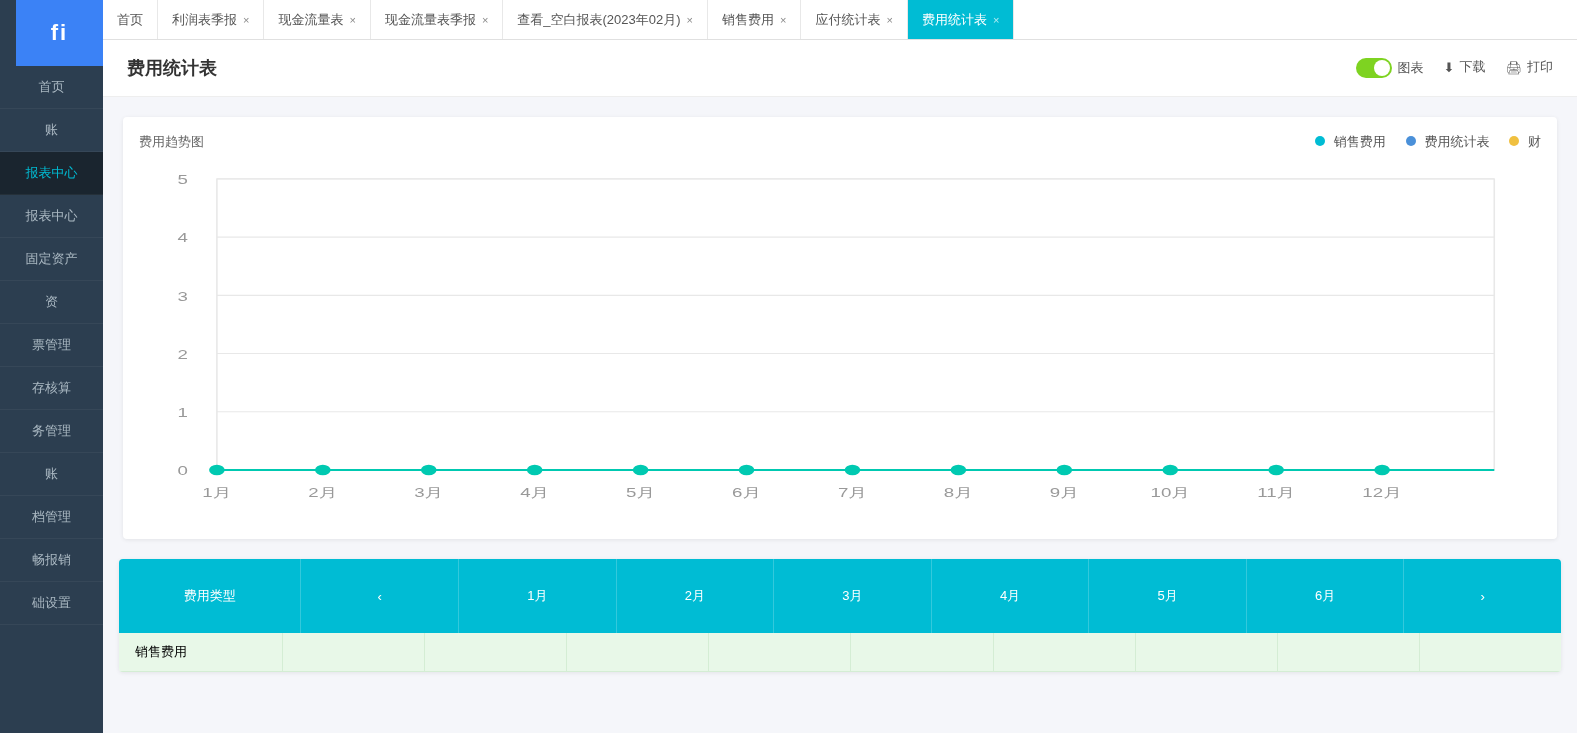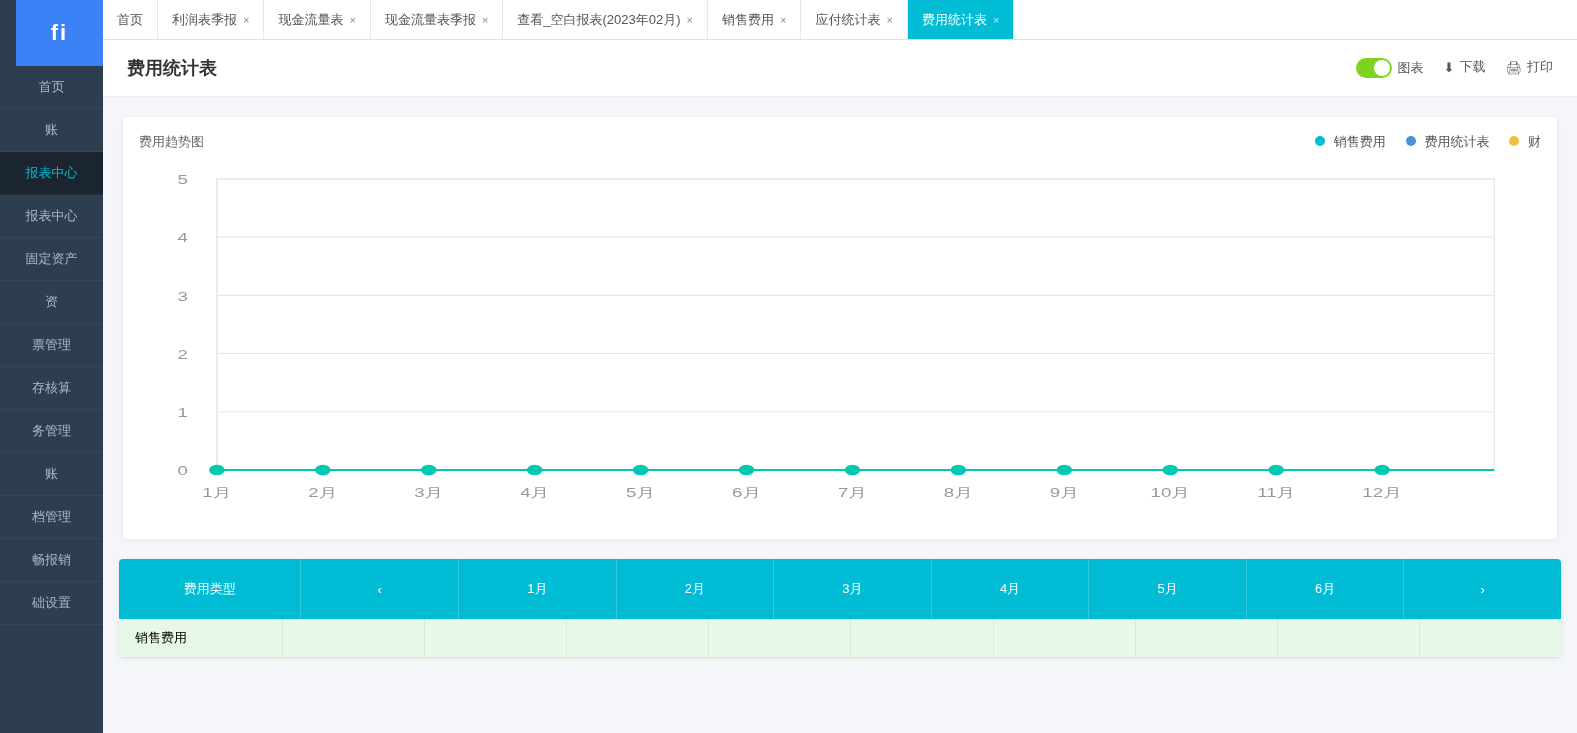--- a/index.html
+++ b/index.html
@@ -188,21 +188,21 @@
       overflow: hidden;
       box-shadow: 0 1px 4px rgba(0,0,0,0.08);
     }
     .table-header {
       background: #00bcd4;
       display: flex;
       color: white;
       font-size: 13px;
     }
     .th-cell {
-      padding: 21px 16px;
+      padding: 28px 16px;
       text-align: center;
       flex: 1;
       border-right: 1px solid rgba(255,255,255,0.2);
       display: flex;
       align-items: center;
       justify-content: center;
       gap: 4px;
     }
     .th-cell:first-child { flex: 1.2; }
     .th-cell:last-child { border-right: none; }

